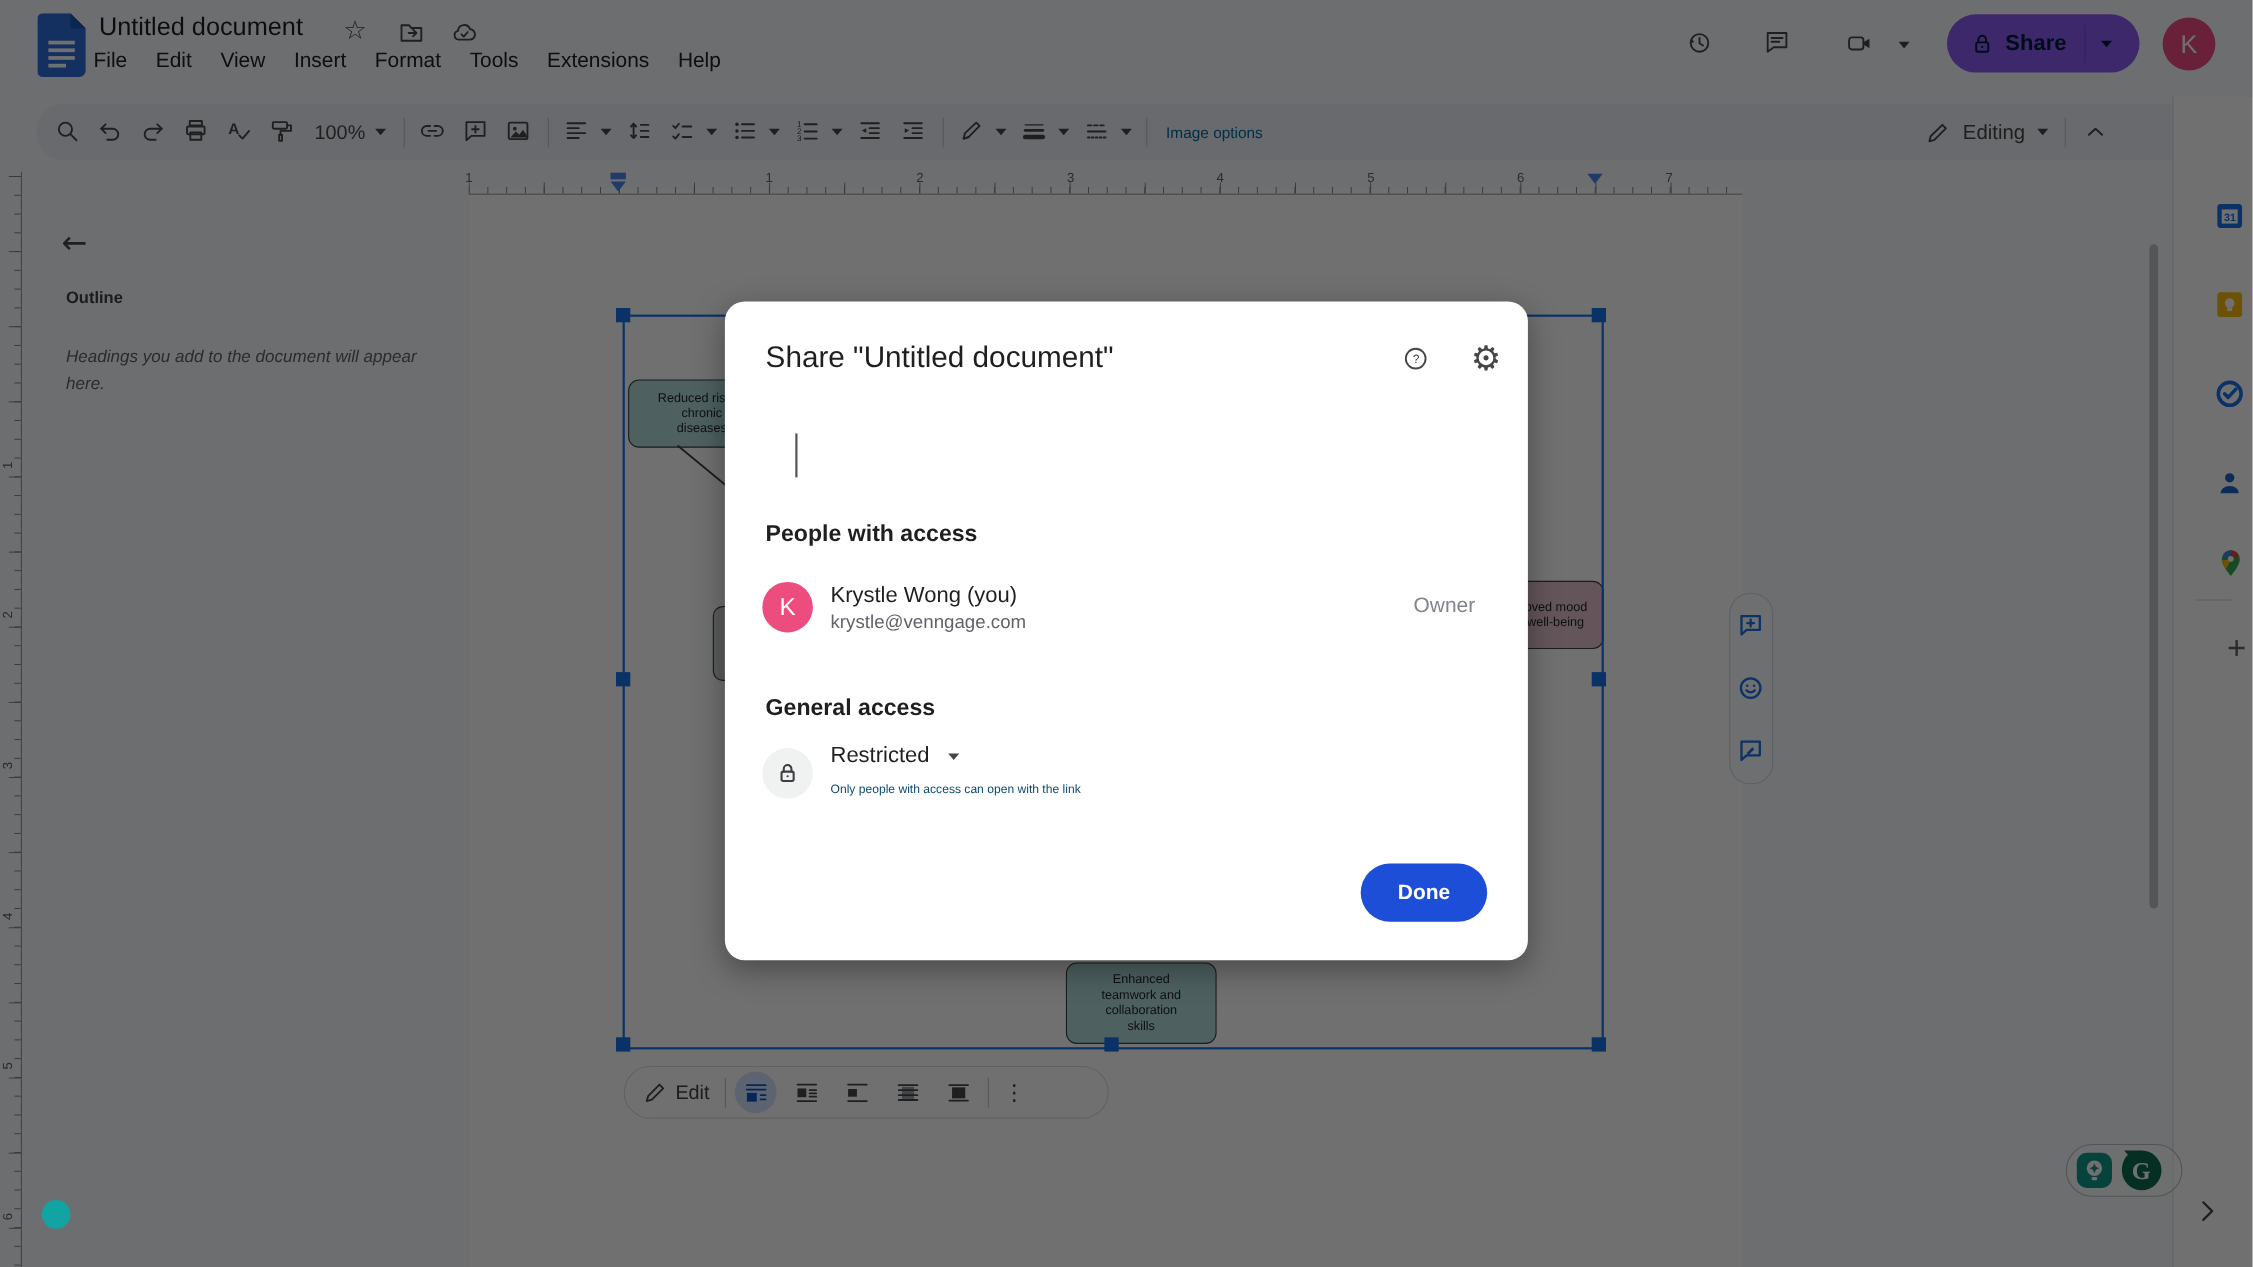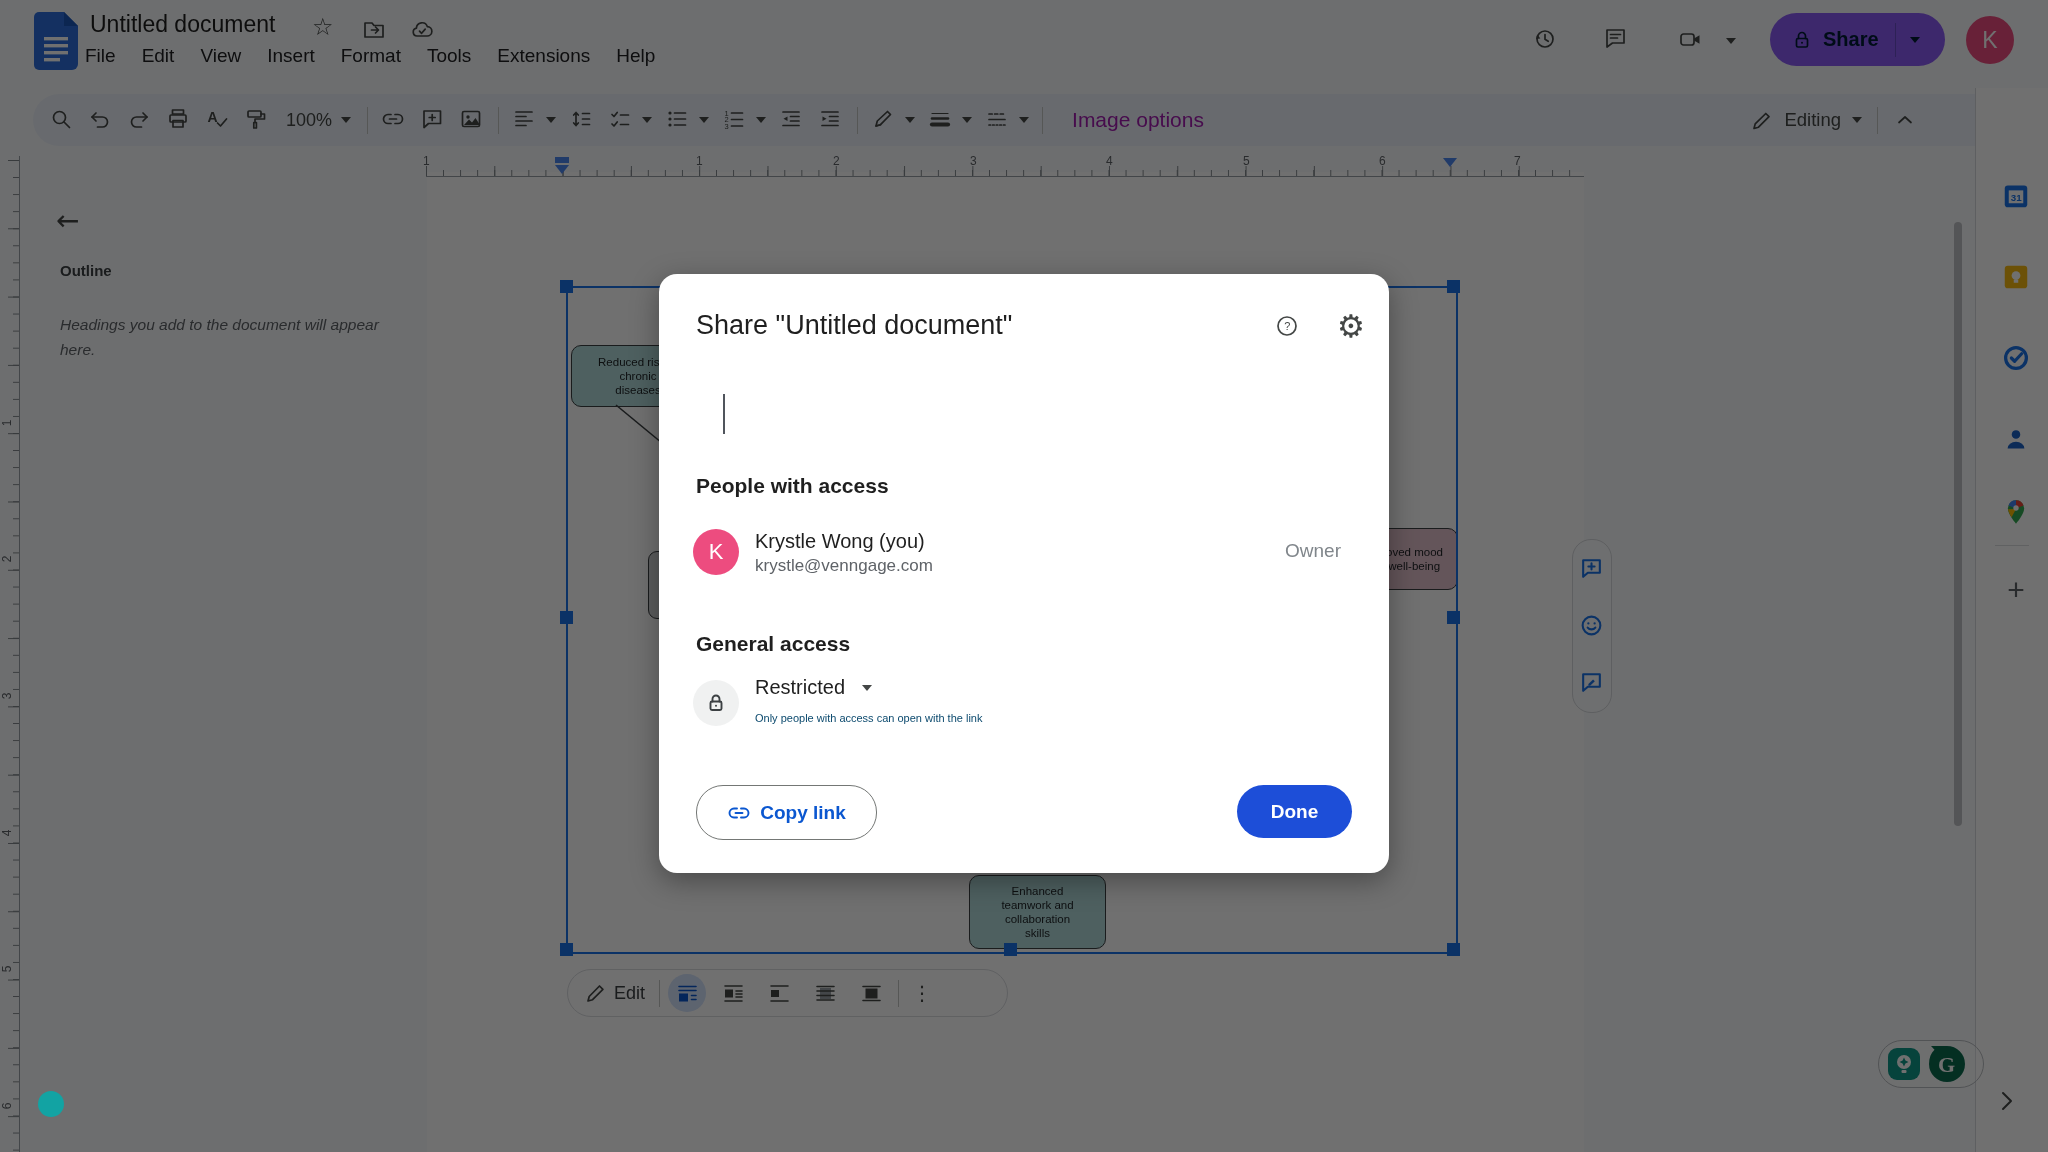--- a/index.html
+++ b/index.html
@@ -11,21 +11,21 @@
   .car{width:0;height:0;border-left:5px solid transparent;border-right:5px solid transparent;border-top:6px solid #444746;display:inline-block}
   .vsep{width:1px;height:27px;background:#c4c7c5}
   .menu-item{display:inline-block;padding:4px 13px;font-size:19px;color:#202124;border-radius:6px;line-height:24px}
   .tbtn{display:flex;align-items:center;justify-content:center}
   .hnd{width:13px;height:13px;background:#1a73e8;position:absolute}
   .node{position:absolute;border:1.8px solid #3c4043;border-radius:10px;background:#b1dada;color:#1f2326;font-size:11.5px;line-height:14px;text-align:center;display:flex;flex-direction:column;justify-content:center;overflow:hidden}
   .rule-num{position:absolute;font-size:12px;color:#5f6368;top:-2px}
   .vnum{position:absolute;left:-4px;width:22px;text-align:center;font-size:12px;color:#5f6368;transform:rotate(-90deg)}
   .scrim{position:absolute;inset:0;background:rgba(0,0,0,.56);z-index:40;pointer-events:none}
   .dialog{position:absolute;left:659px;top:274px;width:730px;height:599px;background:#fff;border-radius:18px;z-index:50;box-shadow:0 8px 28px rgba(0,0,0,.35)}
-  .sb-icon{position:absolute;left:1990px;width:52px;height:52px;display:flex;align-items:center;justify-content:center}
+  .sb-icon{position:absolute;left:1990px;width:52px;height:52px;display:flex;align-items:center;justify-content:flex-end}
   .wrapic{width:38px;height:38px;border-radius:50%;display:flex;align-items:center;justify-content:center}
   .wrapic svg{width:23px;height:23px;stroke:#444746;stroke-width:1.6;fill:none;stroke-linecap:round}
   .wrapic svg .f{fill:#444746;stroke:none}
   .wrapic.sel{background:#d3e3fd}
   .wrapic.sel svg{stroke:#0b57d0}
   .wrapic.sel svg .f{fill:#0b57d0}
   .fp-ic{width:25px;height:25px;stroke:#1a73e8;fill:none;stroke-width:2;stroke-linecap:round;stroke-linejoin:round}
   .fp-ic .f{fill:#1a73e8;stroke:none}
 </style>
 </head>
@@ -317,21 +317,21 @@
       <span class="car"></span>
     </div>
     <div class="tbtn" style="gap:8px">
       <svg class="ic">
           <path d="M4 7h3.2M9.6 7h3.2M15.2 7h3.2M4 12.5h16"></path>
           <path d="M4 18h1.6M7.6 18h1.6M11.2 18h1.6M14.8 18h1.6M18.4 18h1.6"></path>
         </svg>
       <span class="car"></span>
     </div>
     <div class="vsep"></div>
-    <span style="font-size:21px;color:#a21caf;margin-left:16px">Image options</span>
+    <span style="font-size:14px;color:#0369a1;margin-left:4px">Image options</span>
 
     <div class="a" style="right:0;top:0;height:52px;display:flex;align-items:center;gap:15px;padding-right:94px">
       <div class="tbtn" style="gap:11px">
         <svg class="ic" style="width:23px;height:23px">
             <path d="M4 19.5l1.2-4.6L15.8 4.5l3.2 3.2L8.5 18.2z"></path>
           </svg>
         <span style="font-size:18.5px;color:#444746">Editing</span>
         <span class="car"></span>
       </div>
       <div class="vsep"></div>
@@ -456,26 +456,18 @@
             <circle cx="12" cy="14.7" r="1" fill="#3c4043" stroke="none"></circle>
           </svg>
       </div>
       <div style="position:absolute;left:62px;top:0;display:flex;align-items:center;gap:17px">
         <span style="font-size:20px;font-weight:400;color:#1f1f1f">Restricted</span>
         <span class="car"></span>
       </div>
       <div style="position:absolute;left:62px;top:36px;font-size:11px;color:#0c4a6e">Only people with access can open with the link</div>
     </div>
 
-    <div style="position:absolute;left:37px;top:511px;width:179px;height:53px;border:1px solid #747775;border-radius:27px;display:flex;align-items:center;justify-content:center;gap:10px;background:#fff">
-      <svg class="ic" style="width:23px;height:23px;stroke:#0b57d0;stroke-width:1.9">
-          <path d="M10 7.5H7a4.5 4.5 0 0 0 0 9h3"></path>
-          <path d="M14 7.5h3a4.5 4.5 0 0 1 0 9h-3"></path>
-          <path d="M8.5 12h7"></path>
-        </svg>
-      <span style="font-size:19px;font-weight:600;color:#0b57d0">Copy link</span>
-    </div>
     <div style="position:absolute;left:578px;top:511px;width:115px;height:53px;background:#1d4ed8;border-radius:27px;display:flex;align-items:center;justify-content:center">
       <span style="font-size:19px;font-weight:600;color:#fff">Done</span>
     </div>
   </div>
 
 </div>
 
 </body></html>

